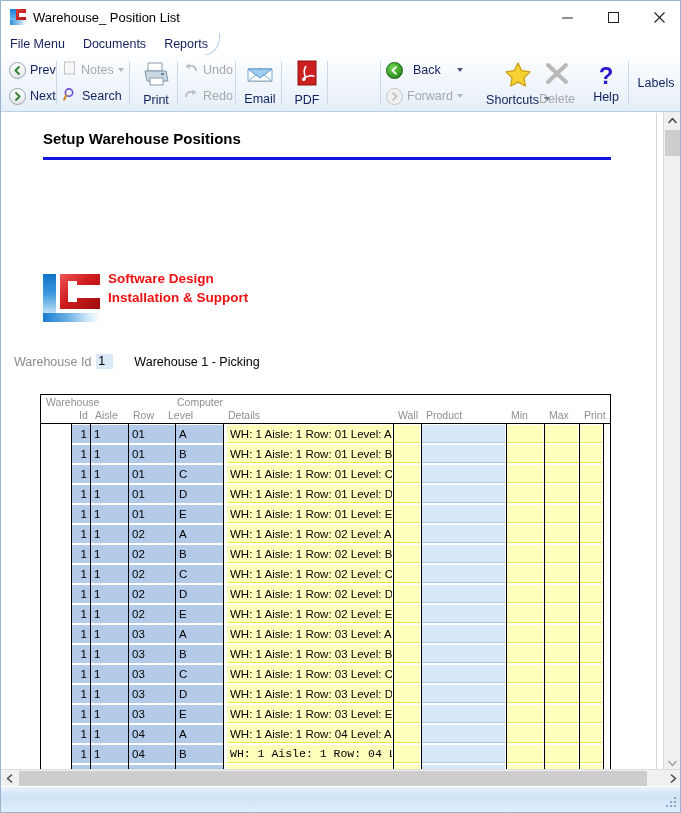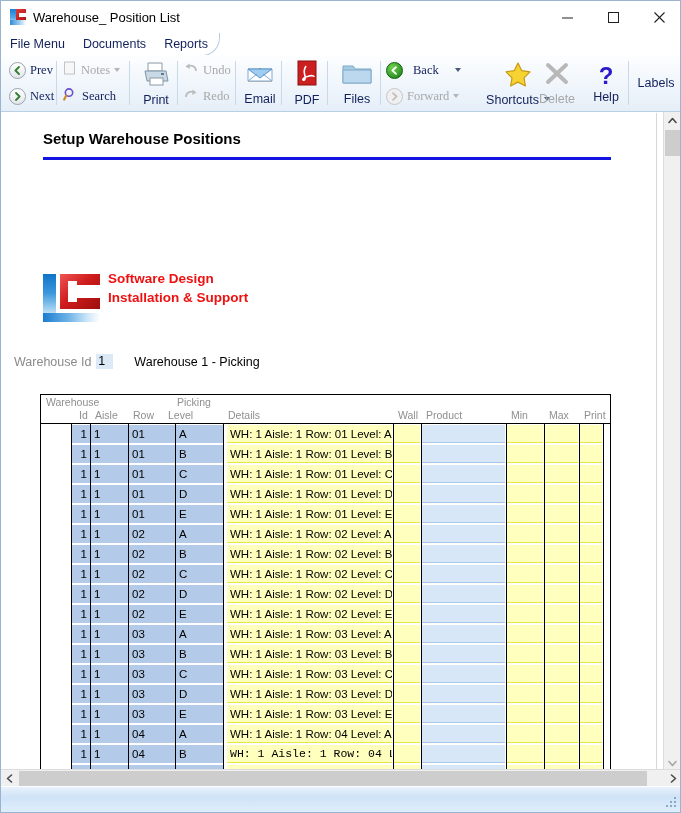--- a/index.html
+++ b/index.html
@@ -82,21 +82,21 @@
 
   
   .toolbar {
     position: absolute; left: 0; top: 54px; width: 681px; height: 57px;
     background: linear-gradient(180deg, #fdfeff 0%, #f2f7fc 45%, #e5eef8 100%);
     border-bottom: 1px solid #b9cfe4;
   }
   .tgroup { position: absolute; top: 0; height: 56px; }
   .tb-lbl { font-size: 12.5px; color: #12215b; white-space: nowrap; }
   .tb-lbl.dis { color: #a8a8a8; }
-  .tb-stack { display: flex; flex-direction: column; justify-content: center; height: 56px; gap: 2px; font-family: Liberation Serif, serif; }
+  .tb-stack { display: flex; flex-direction: column; justify-content: center; height: 56px; gap: 2px; }
   .tb-item { display: flex; align-items: center; gap: 4px; height: 24px; padding: 0 2px; }
   .tb-big { display: flex; flex-direction: column; align-items: center; justify-content: center;
             height: 56px; width: 46px; }
   .tb-big .cap { font-size: 12.5px; color: #12215b; margin-top: 1px; }
   .tb-big .cap.dis { color: #a8a8a8; }
   .tb-sep {
     position: absolute; top: 6px; width: 1px; height: 44px; background: #c9d9e8;
   }
   .caret { width: 0; height: 0; border-left: 3.5px solid transparent;
            border-right: 3.5px solid transparent; border-top: 4px solid #4a5a7a; }
@@ -382,31 +382,20 @@
             <rect x="4" y="1" width="18" height="24" fill="#cc1f1f" stroke="#8c1010" stroke-width="1"></rect>
             <path d="M12 6 C10 9 10 13 11 16 C12 19 10 21 9 20 C8 19 11 17 15 16 C18 15.2 20 16 20 17" fill="none" stroke="#ffffff" stroke-width="1.6"></path>
           </svg>
         </span>
         <span class="cap">PDF</span>
       </div>
     </div>
 
     <div class="tb-sep" style="left:326px;"></div>
 
-    <div class="tgroup" style="left:330px;">
-      <div class="tb-big" style="width:52px;">
-        <span>
-          <svg width="32" height="26" viewBox="0 0 32 26">
-            <path d="M2 5 L12 5 L14.5 8 L30 8 L30 22 L2 22 Z" fill="#a6cbe4" stroke="#7fa9c9" stroke-width="1"></path>
-            <path d="M2 9 L30 9 L30 22 L2 22 Z" fill="#bcd8ee" stroke="#7fa9c9" stroke-width="1"></path>
-          </svg>
-        </span>
-        <span class="cap">Files</span>
-      </div>
-    </div>
 
     <div class="tb-sep" style="left:379px;"></div>
 
     <div class="tgroup" style="left:480px;">
       <div class="tb-big" style="width:74px;">
         <span>
           <svg width="30" height="28" viewBox="0 0 30 28">
             <path d="M15 3 L18.6 10.6 L27 11.8 L21 17.8 L22.4 26 L15 22.1 L7.6 26 L9 17.8 L3 11.8 L11.4 10.6 Z" fill="#f7d233" stroke="#c79a12" stroke-width="1.2" stroke-linejoin="round"></path>
           </svg>
         </span>
@@ -491,21 +480,21 @@
       <div class="wh-row">
         <span class="wh-lbl">Warehouse Id</span>
         <span class="wh-input">1</span>
         <span class="wh-name">Warehouse 1 - Picking</span>
       </div>
 
       <div class="grid-wrap">
 
         <div class="grid-head">
           <div class="gh gh-r1" style="left:5px;">Warehouse</div>
-          <div class="gh gh-r1" style="left:136px;">Picking</div>
+          <div class="gh gh-r1" style="left:136px;">Computer</div>
 
           <div class="gh gh-r2" style="left:38px;">Id</div>
           <div class="gh gh-r2" style="left:54px;">Aisle</div>
           <div class="gh gh-r2" style="left:92px;">Row</div>
           <div class="gh gh-r2" style="left:127px;">Level</div>
           <div class="gh gh-r2" style="left:187px;">Details</div>
           <div class="gh gh-r2" style="left:357px;">Wall</div>
           <div class="gh gh-r2" style="left:385px;">Product</div>
           <div class="gh gh-r2" style="left:470px;">Min</div>
           <div class="gh gh-r2" style="left:508px;">Max</div>

